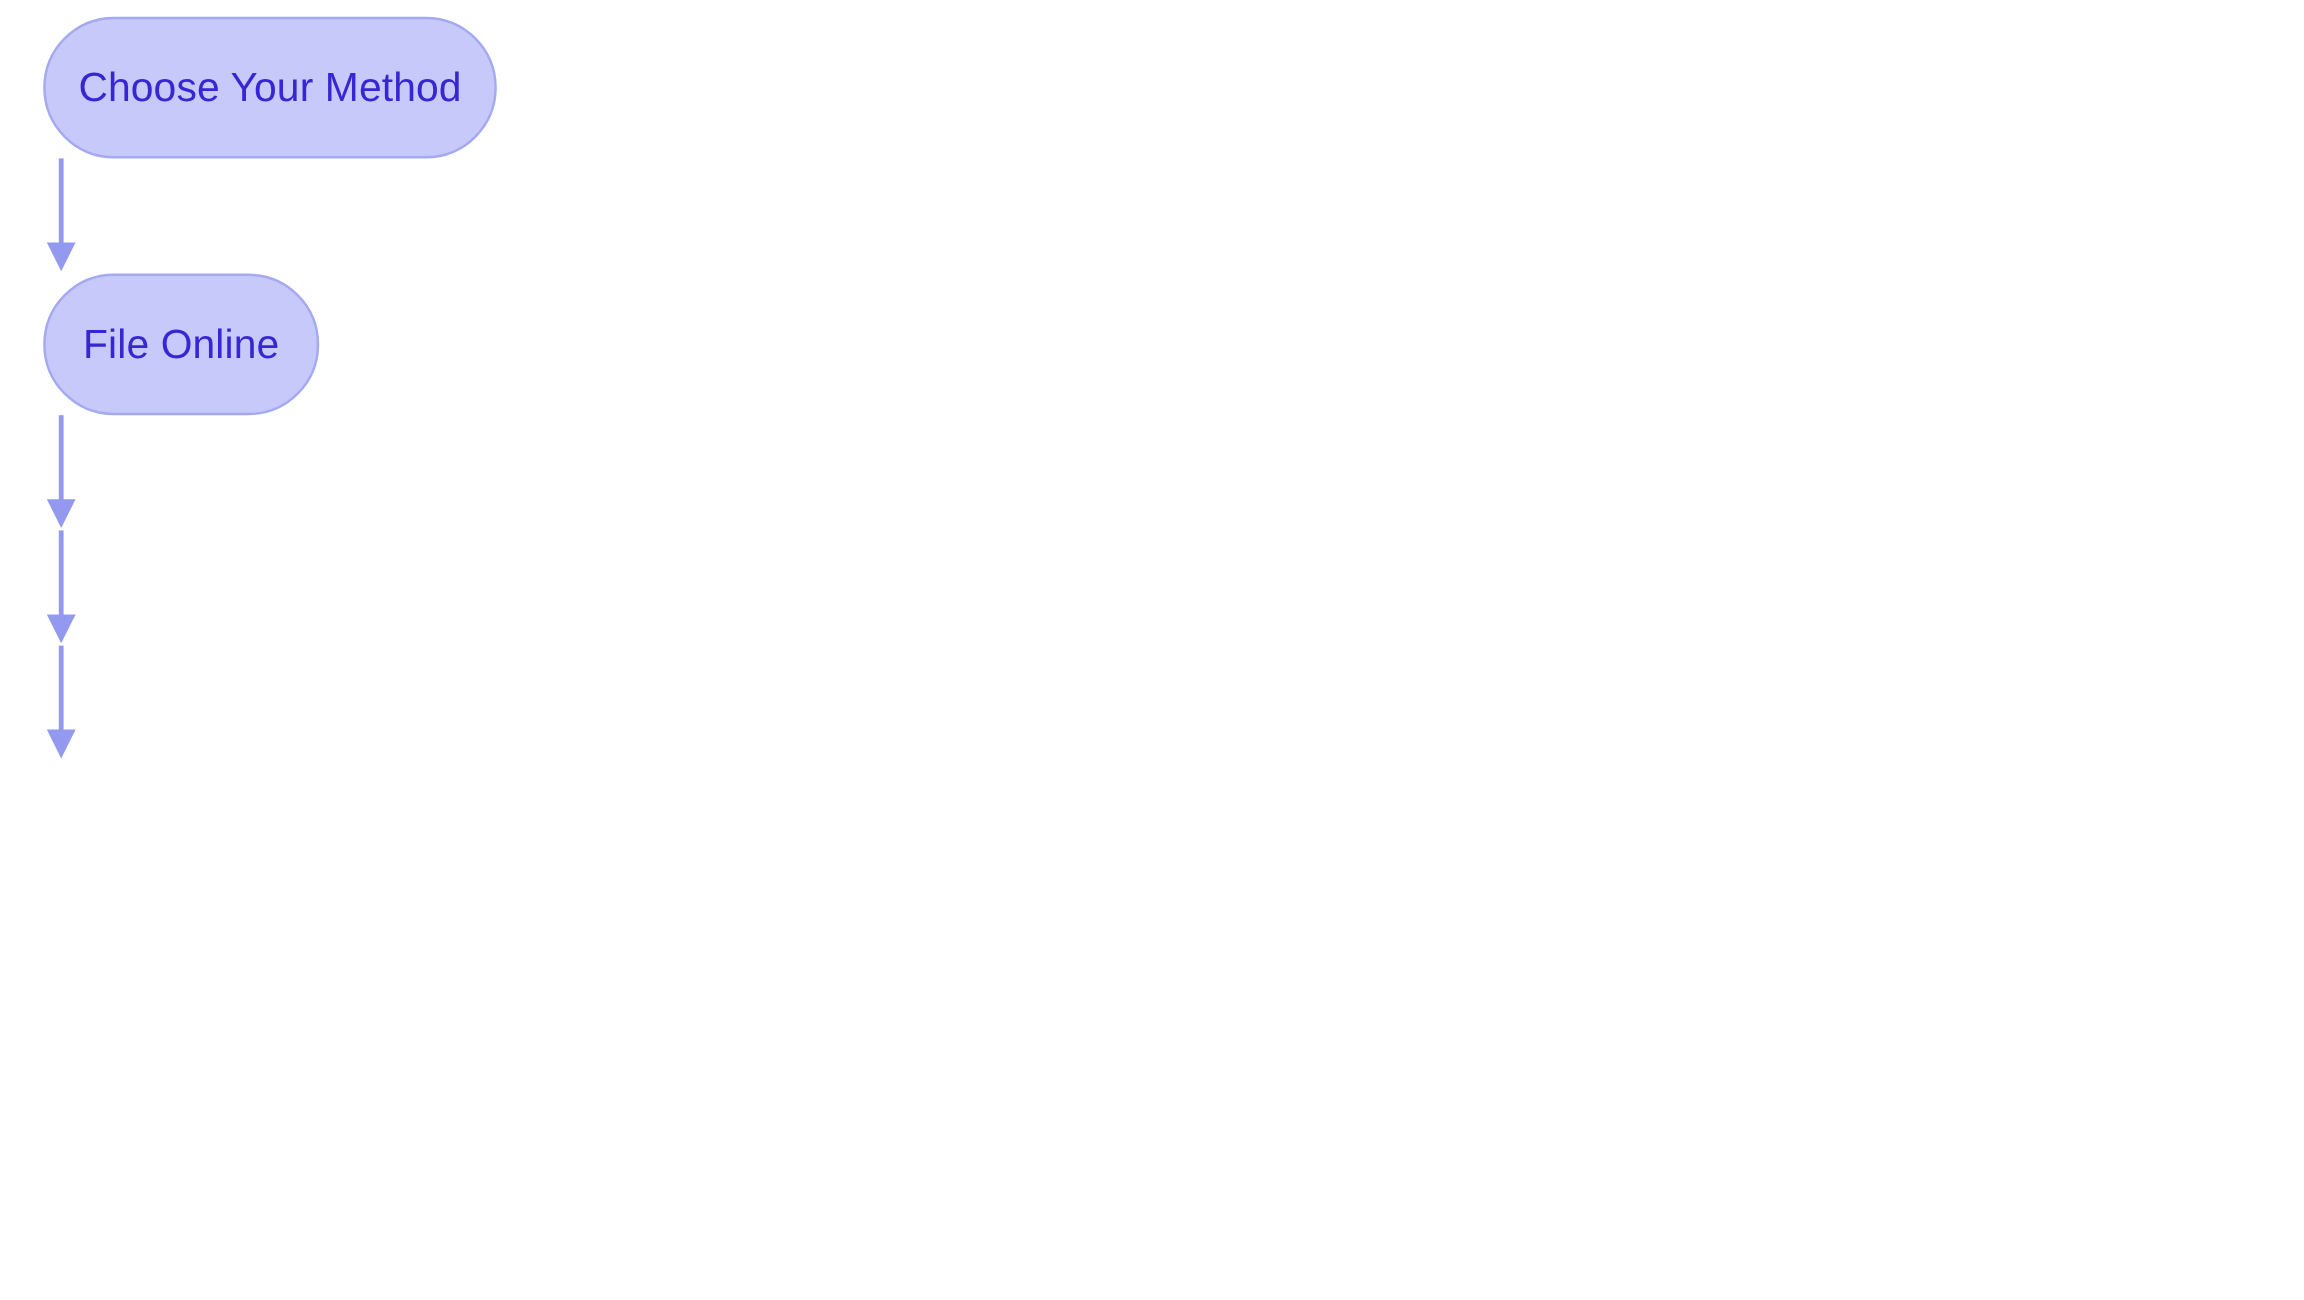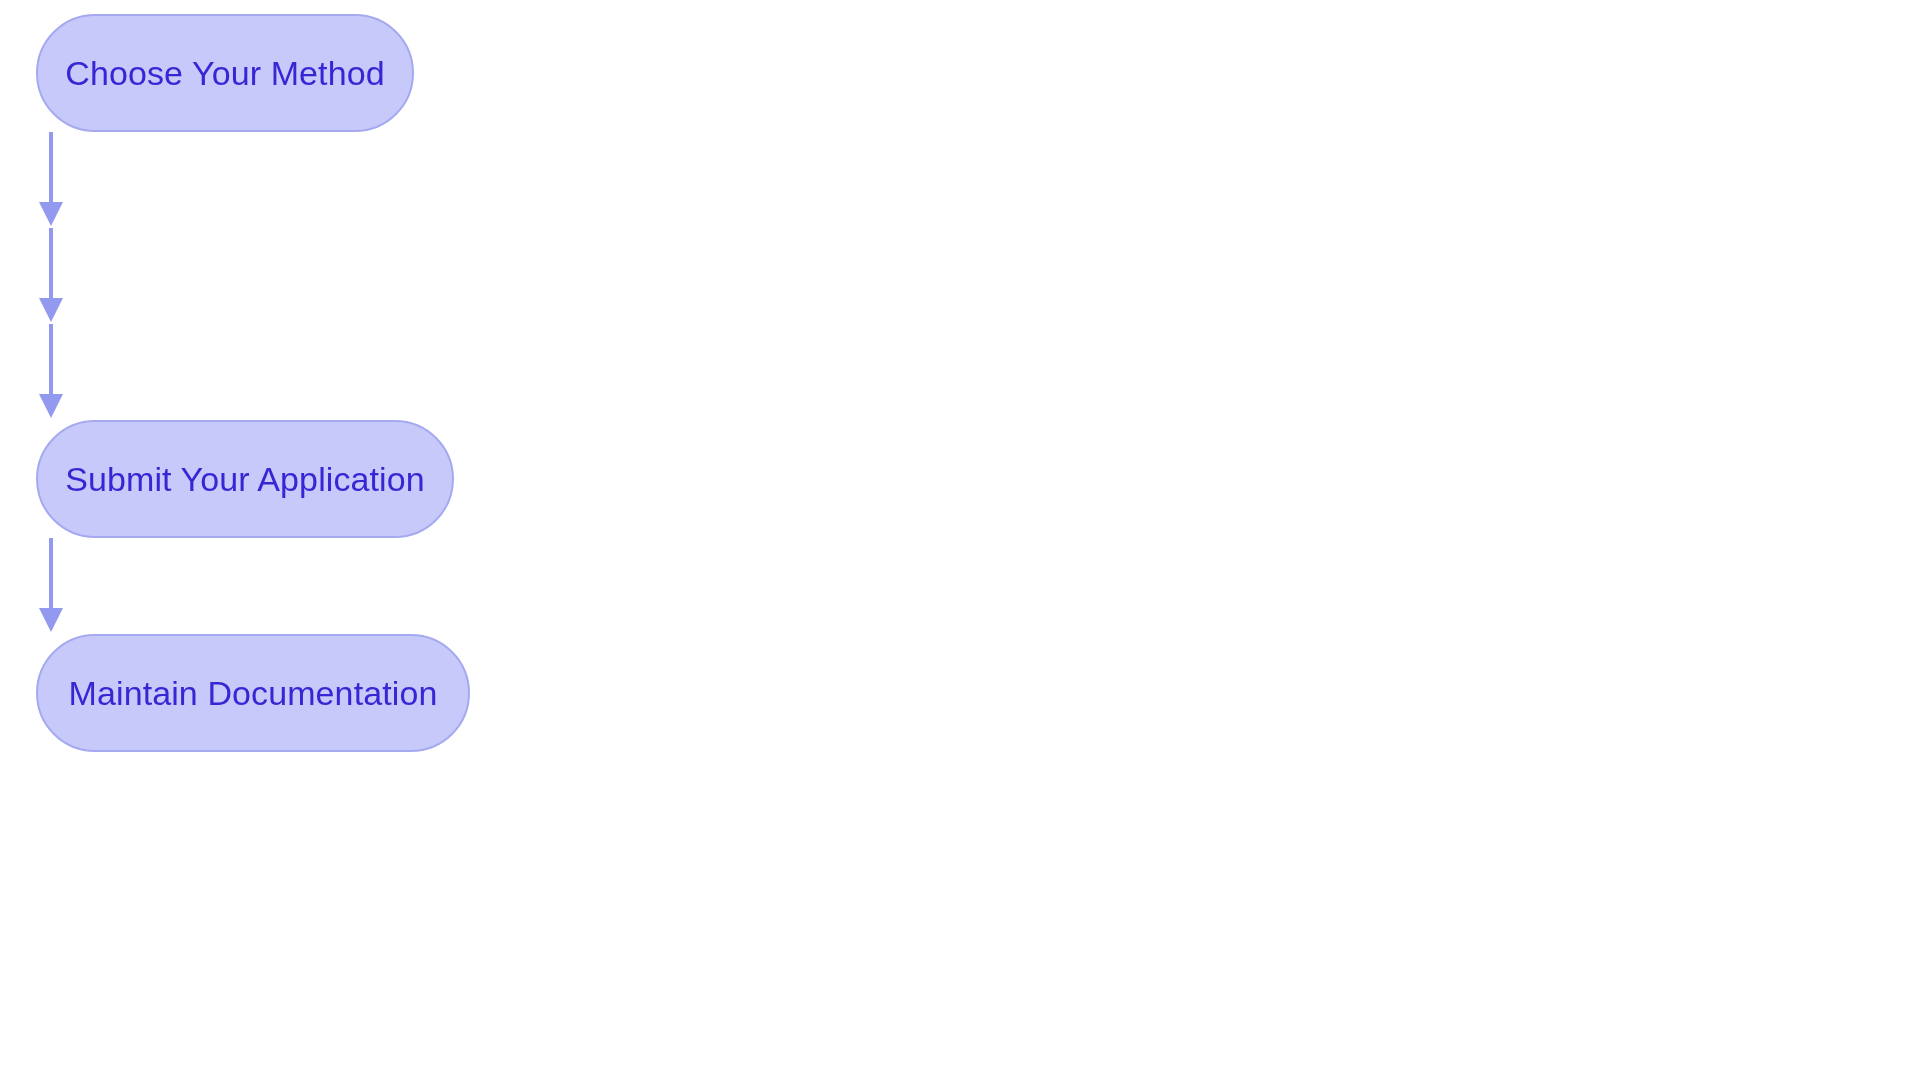--- a/index.html
+++ b/index.html
@@ -88,45 +88,42 @@
       <span class="node-label">Choose Your Method</span>
     </div>
 
     <div class="connector">
       <svg viewBox="0 0 30 96" xmlns="http://www.w3.org/2000/svg" aria-hidden="true">
         <line x1="15" y1="0" x2="15" y2="74" stroke="#9399ef" stroke-width="4"></line>
         <polygon points="15,94 3,70 27,70" fill="#9399ef"></polygon>
       </svg>
     </div>
 
+    <div class="node node-2">
+      <span class="node-label">File Online</span>
+    </div>
 
     <div class="connector">
       <svg viewBox="0 0 30 96" xmlns="http://www.w3.org/2000/svg" aria-hidden="true">
         <line x1="15" y1="0" x2="15" y2="74" stroke="#9399ef" stroke-width="4"></line>
         <polygon points="15,94 3,70 27,70" fill="#9399ef"></polygon>
       </svg>
     </div>
 
 
     <div class="connector">
       <svg viewBox="0 0 30 96" xmlns="http://www.w3.org/2000/svg" aria-hidden="true">
         <line x1="15" y1="0" x2="15" y2="74" stroke="#9399ef" stroke-width="4"></line>
         <polygon points="15,94 3,70 27,70" fill="#9399ef"></polygon>
       </svg>
     </div>
 
-    <div class="node node-4">
-      <span class="node-label">Submit Your Application</span>
-    </div>
 
     <div class="connector">
       <svg viewBox="0 0 30 96" xmlns="http://www.w3.org/2000/svg" aria-hidden="true">
         <line x1="15" y1="0" x2="15" y2="74" stroke="#9399ef" stroke-width="4"></line>
         <polygon points="15,94 3,70 27,70" fill="#9399ef"></polygon>
       </svg>
     </div>
 
-    <div class="node node-5">
-      <span class="node-label">Maintain Documentation</span>
-    </div>
 
   </div>
 </div>
 
 </body></html>

